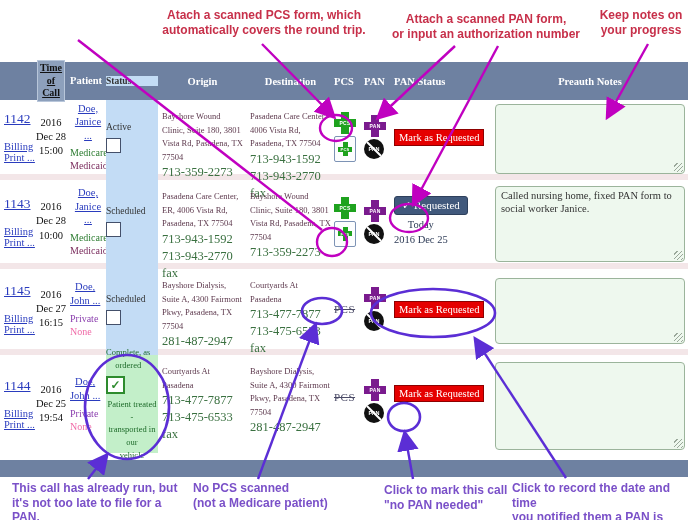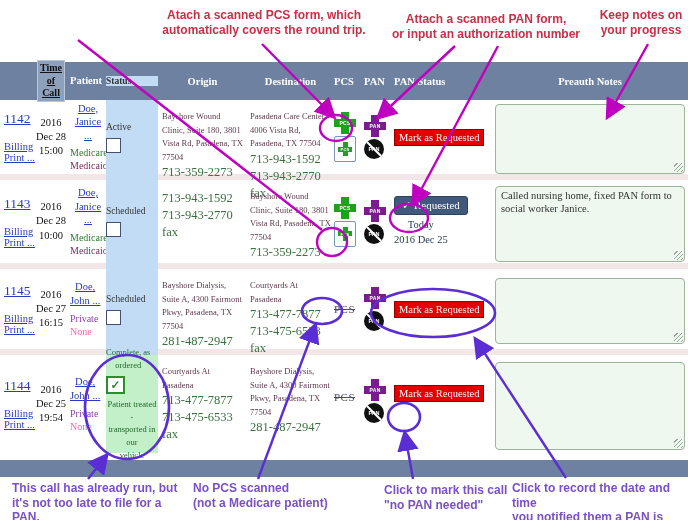--- a/index.html
+++ b/index.html
@@ -214,20 +214,21 @@
         <a class="lnk pre">Doe,
 Janice ...</a>
         <div class="ins1">Medicare</div>
         <div class="ins2-medicaid">Medicaid</div>
       </div>
       <div class="c c-status">
         <span>Scheduled</span>
         <div class="cbx"></div>
       </div>
       <div class="c c-orig">
+        <div class="addr">Pasadena Care Center, ER, 4006 Vista Rd, Pasadena, TX 77504</div>
         <div class="phone">713-943-1592</div>
         <div class="phone">713-943-2770 fax</div>
       </div>
       <div class="c c-dest">
         <div class="addr">Bayshore Wound Clinic, Suite 180, 3801 Vista Rd, Pasadena, TX 77504</div>
         <div class="phone">713-359-2273</div>
       </div>
       <div class="c c-pcs">
         <div class="plus plus-green">
             <span class="lbl">PCS</span>

